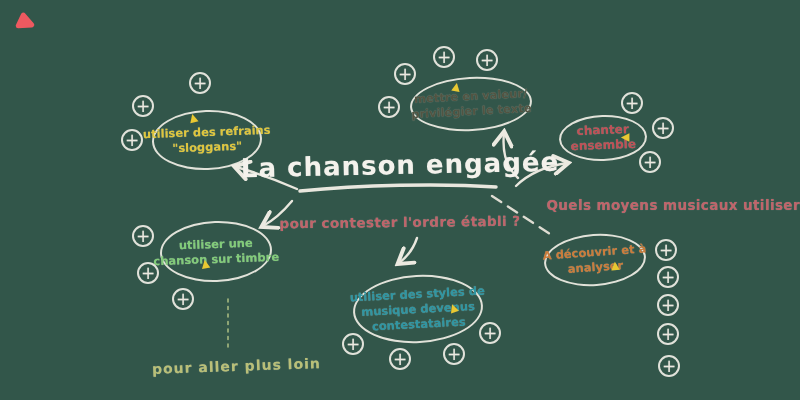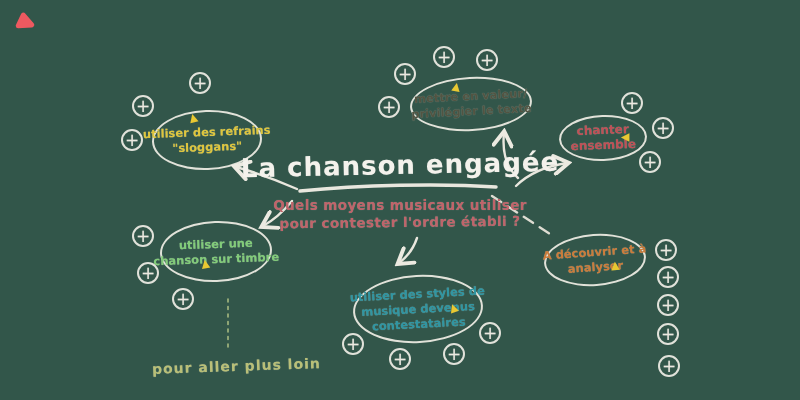--- a/index.html
+++ b/index.html
@@ -67,21 +67,21 @@
     <path d="M292 201 C282 213, 274 220, 263 226" fill="none" stroke="#e9e7de" stroke-width="2.4" stroke-linecap="round" marker-end="url(#ah)"></path>
     <path d="M516 186 C529 173, 547 166, 567 163" fill="none" stroke="#e9e7de" stroke-width="2.4" stroke-linecap="round" marker-end="url(#ah)"></path>
     <path d="M518 178 C507 168, 502 152, 504 133" fill="none" stroke="#e9e7de" stroke-width="2.4" stroke-linecap="round" marker-end="url(#ah)"></path>
     <path d="M417 238 C413 250, 407 257, 399 263" fill="none" stroke="#e9e7de" stroke-width="2.4" stroke-linecap="round" marker-end="url(#ah)"></path>
 
     <path d="M492 196 L553 236" fill="none" stroke="#dedcd2" stroke-width="2.4" stroke-linecap="round" stroke-dasharray="11 8"></path>
     <path d="M228 299 L228 351" fill="none" stroke="#a7ba80" stroke-width="1.6" stroke-linecap="round" stroke-dasharray="3 4.5"></path>
   </svg>
 
   <div id="map-title" class="chalk-text">La chanson engagée</div>
-  <div id="subtitle-1" class="subtitle chalk-text" style="color: rgb(192, 100, 106);">Quels moyens musicaux utiliser</div>
+  <div id="subtitle-1" class="subtitle chalk-text" style="color: rgb(192, 100, 106); text-align: right;">Quels moyens musicaux utiliser</div>
   <div id="subtitle-2" class="subtitle chalk-text" style="color: rgb(192, 100, 106);">pour contester l'ordre établi ?</div>
 
   <div id="node-refrains" class="node chalk-text" style="color: rgb(223, 198, 60);">
     <span>utiliser des refrains</span>
     <span>"sloggans"</span>
   </div>
   <div id="node-valeur" class="node chalk-text" style="color: rgb(82, 84, 66);">
     <span>mettre en valeur/</span>
     <span>privilégier le texte</span>
   </div>

